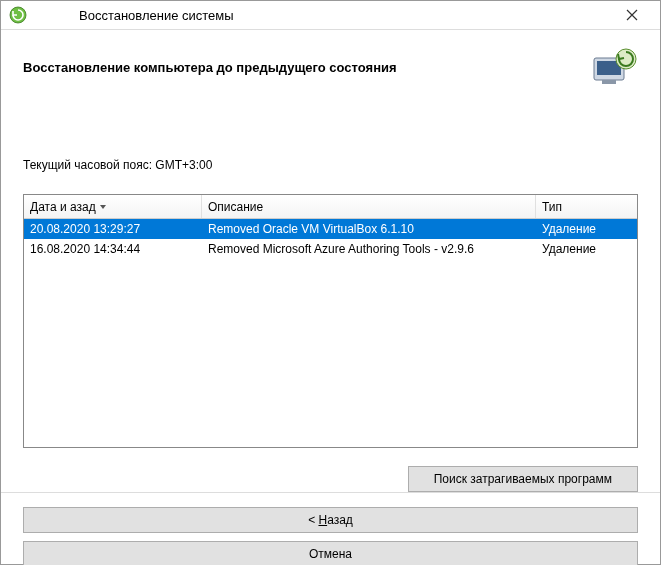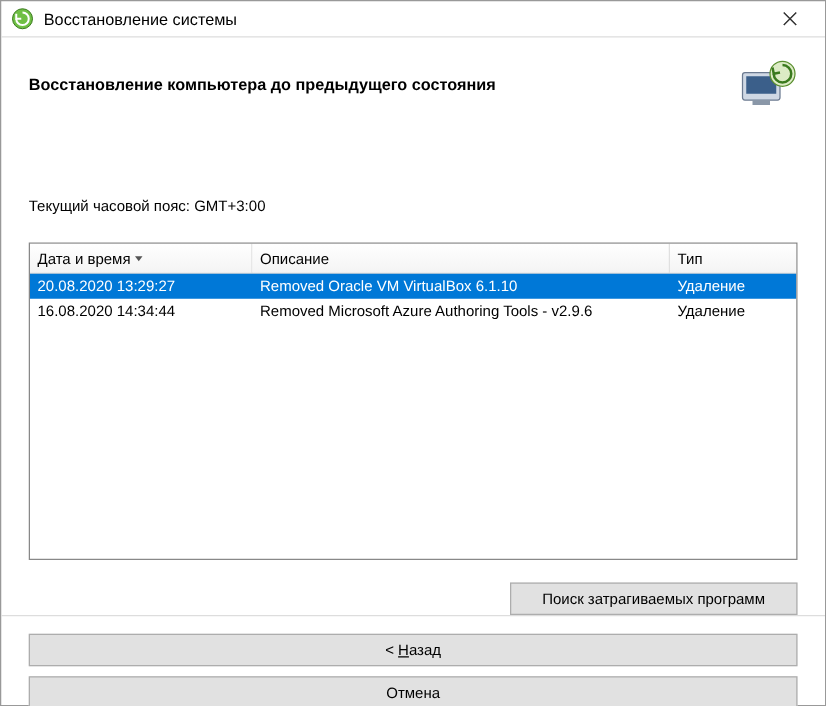--- a/index.html
+++ b/index.html
@@ -18,20 +18,21 @@
       background: #fff;
       display: flex;
       flex-direction: column;
     }
     .titlebar {
       height: 32px;
       display: flex;
       align-items: center;
       padding: 0 8px;
       border-bottom: 1px solid #ddd;
+      gap: 44px;
     }
     .titlebar-icon {
       width: 18px; height: 18px;
       margin-right: 8px;
       position: relative;
     }
     .titlebar-title { flex: 1; font-size: 13px; color: #000; }
     .close-btn {
       width: 40px; height: 28px;
       display: flex; align-items: center; justify-content: center;
@@ -164,21 +165,21 @@
       </svg>
     </div>
   </div>
 
   <div class="content">
     <div class="tz-label">Текущий часовой пояс: GMT+3:00</div>
 
     <div class="table-wrap">
       <div class="thead">
         <div class="th col-date">
-          <span>Дата и время</span>
+          <span>Дата и азад</span>
           <span class="sort-ind"></span>
         </div>
         <div class="th col-desc">
           <span>Описание</span>
         </div>
         <div class="th col-type">
           <span>Тип</span>
         </div>
       </div>
       <div class="tbody" id="tbody">

